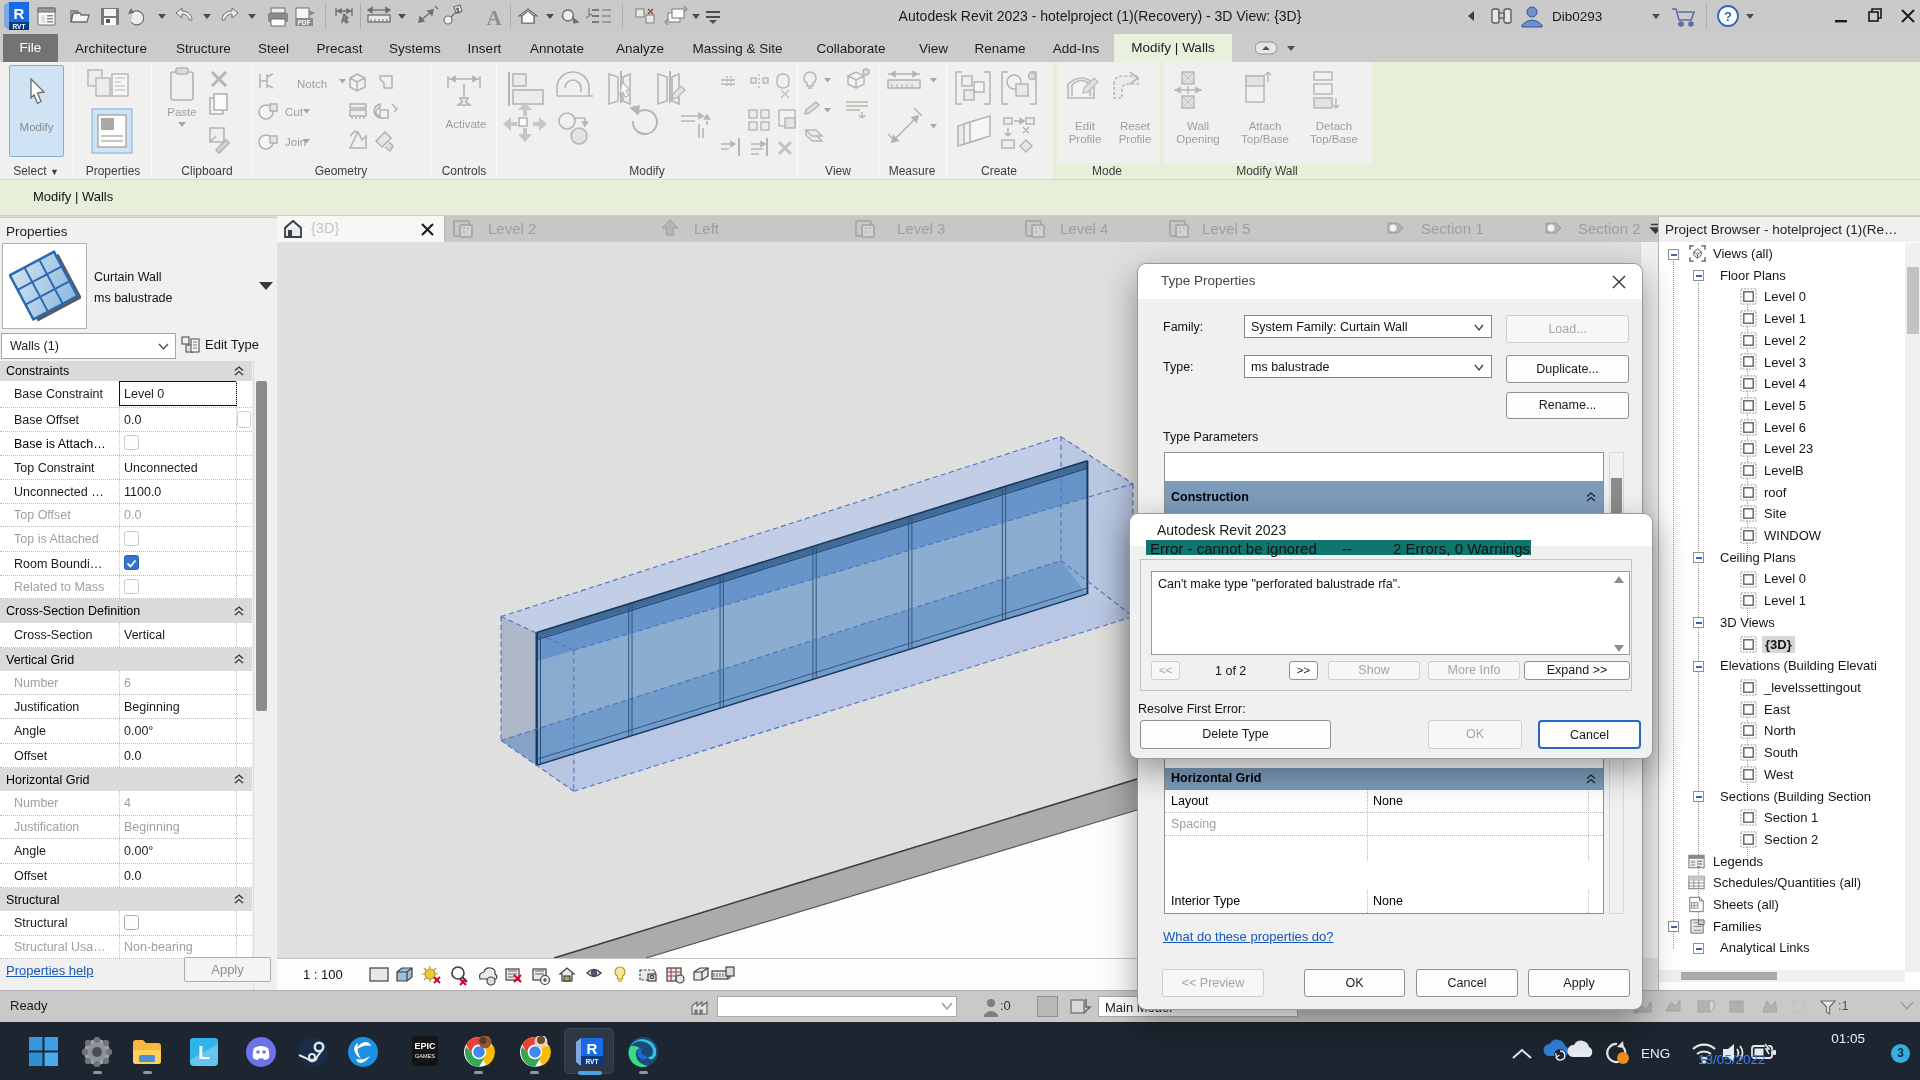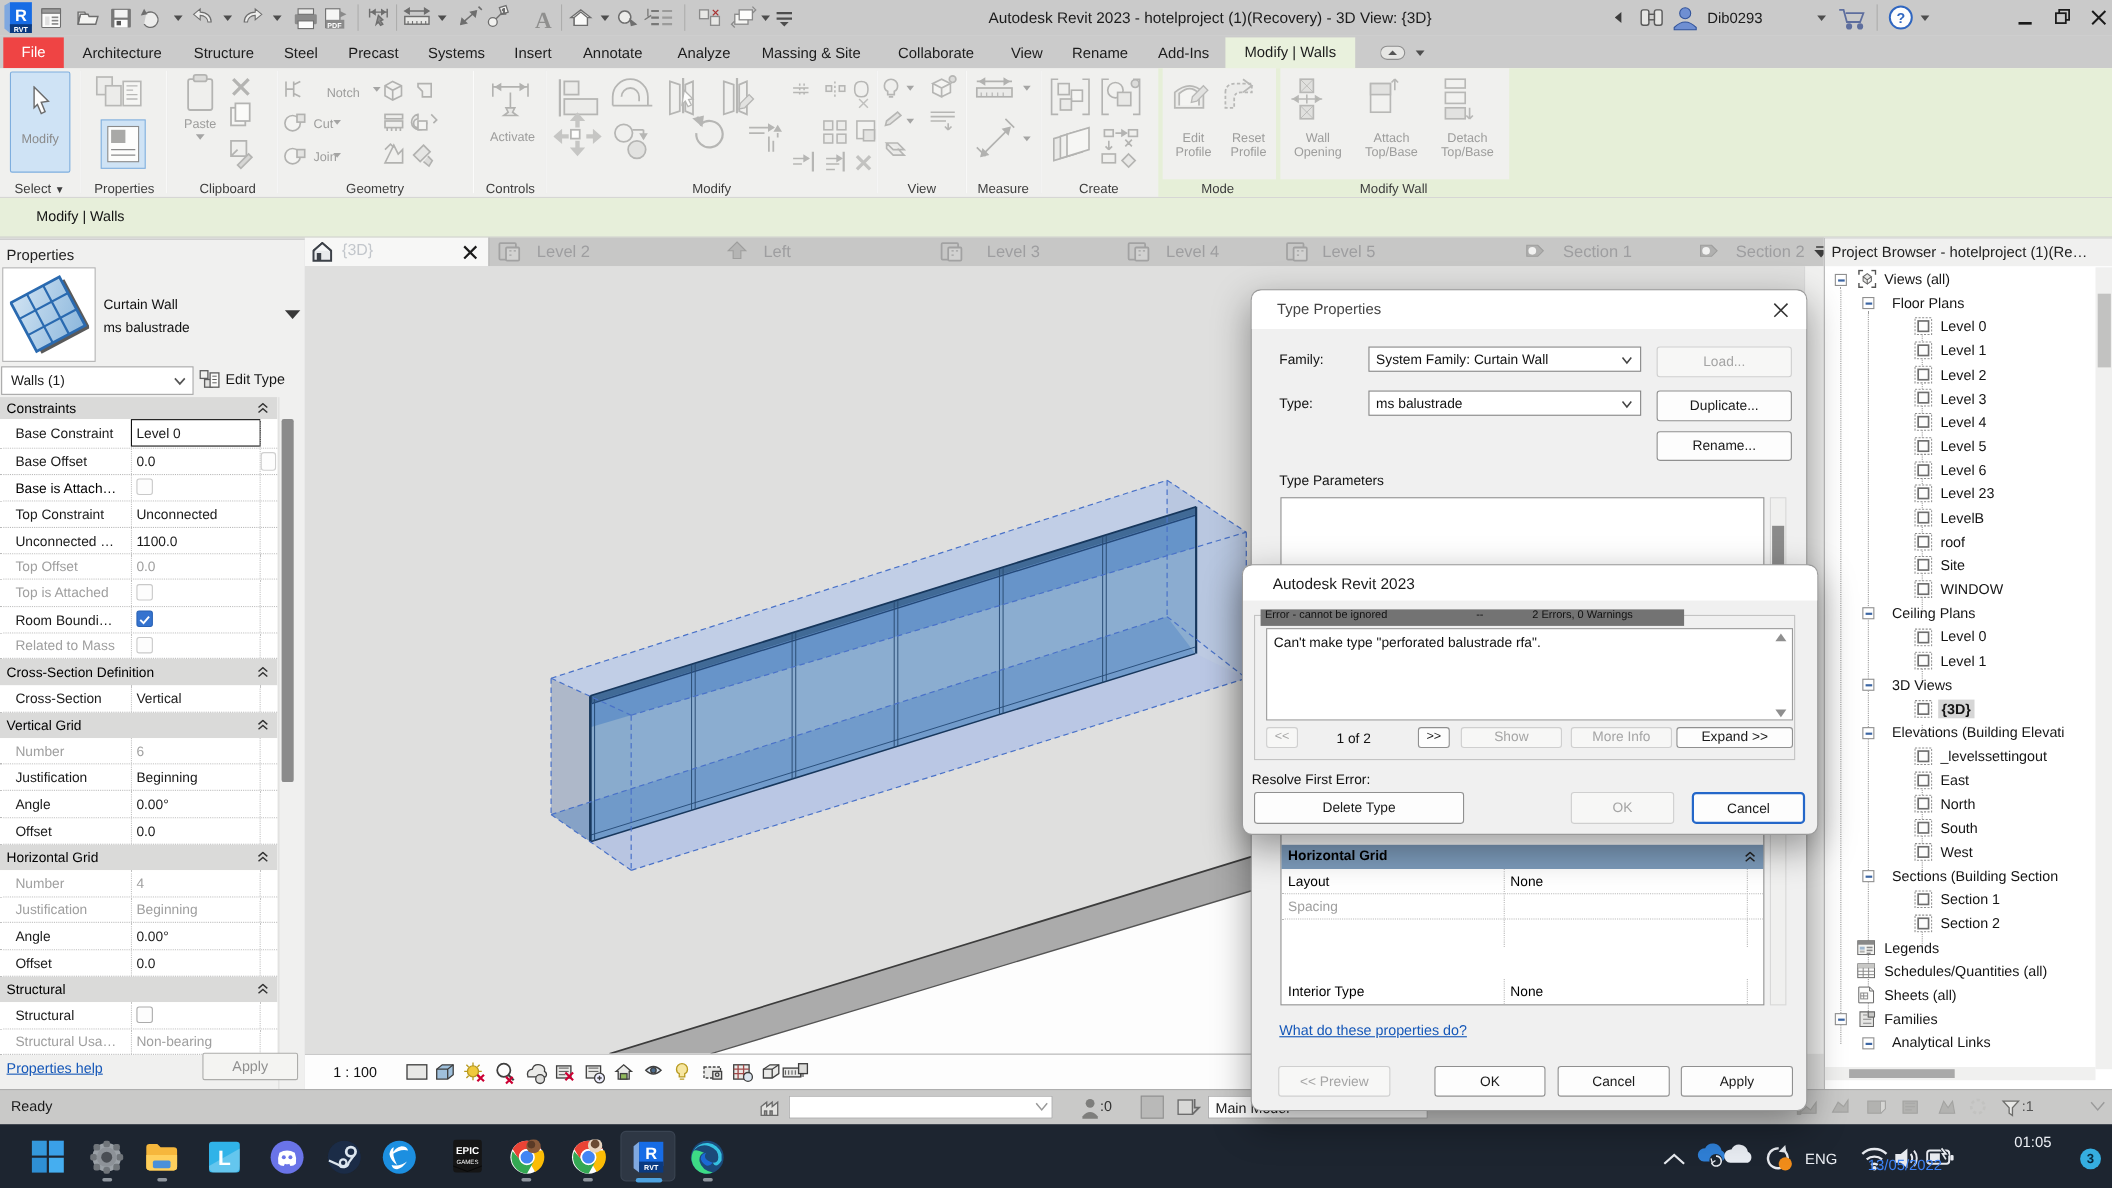--- a/index.html
+++ b/index.html
@@ -203,21 +203,21 @@
           <rect x="409" y="12" width="9" height="9"></rect>
           <path d="M412 12 l0 -3 9 0 0 9 -3 0"></path>
         </g>
     <g stroke="#1a1a1a" stroke-width="1.8">
           <path d="M442 10 l12 12 M454 10 l-12 12"></path>
         </g>
   </svg>
 </div>
 
 <div class="abs" id="menurow"></div>
-<div class="mtab" style="left:3px;width:55px;background:#ef4444;color:#fff;top:34px;height:28px;line-height:28px;">File</div>
+<div class="mtab" style="left:3px;width:55px;background:#737373;color:#fff;top:34px;height:28px;line-height:28px;">File</div>
 <div class="mtab" style="left:66px;width:90px;">Architecture</div>
 <div class="mtab" style="left:166px;width:75px;">Structure</div>
 <div class="mtab" style="left:251px;width:45px;">Steel</div>
 <div class="mtab" style="left:306px;width:67px;">Precast</div>
 <div class="mtab" style="left:383px;width:64px;">Systems</div>
 <div class="mtab" style="left:457px;width:55px;">Insert</div>
 <div class="mtab" style="left:522px;width:70px;">Annotate</div>
 <div class="mtab" style="left:602px;width:76px;">Analyze</div>
 <div class="mtab" style="left:688px;width:99px;">Massing &amp; Site</div>
 <div class="mtab" style="left:797px;width:108px;">Collaborate</div>
@@ -1226,20 +1226,26 @@
         <span style="position:absolute;left:6px;top:4px;">ms balustrade</span>
         <svg style="position:absolute;right:7px;top:8px" width="10" height="8" viewBox="0 0 10 8">
           <path d="M1 1 l4 5 4 -5" stroke="#444" stroke-width="1.4" fill="none"></path>
         </svg>
       </div>
   <div class="btn" style="left:368px;top:91px;width:123px;height:28px;line-height:26px;">Duplicate...</div>
   <div class="btn" style="left:368px;top:128px;width:123px;height:27px;line-height:25px;">Rename...</div>
   <div class="abs" style="left:25px;top:166px;font-size:12.5px;color:#111;">Type Parameters</div>
 
   <div class="abs" style="left:26px;top:188px;width:440px;height:462px;background:#fff;border:1px solid #8f8f8f;"></div>
+  <div class="bluehdr" style="left:27px;top:217px;width:438px;height:32px;">
+        <span style="position:absolute;left:6px;top:9px;">Construction</span>
+        <svg style="position:absolute;right:7px;top:11px" width="10" height="10" viewBox="0 0 10 10">
+          <path d="M1 4.5 L5 1 L9 4.5 M1 9 L5 5.5 L9 9" stroke="#222" stroke-width="1.3" fill="none"></path>
+        </svg>
+      </div>
 
   <div class="bluehdr" style="left:27px;top:504px;width:438px;height:22px;">
         <span style="position:absolute;left:6px;top:3px;">Horizontal Grid</span>
         <svg style="position:absolute;right:7px;top:6px" width="10" height="10" viewBox="0 0 10 10">
           <path d="M1 4.5 L5 1 L9 4.5 M1 9 L5 5.5 L9 9" stroke="#222" stroke-width="1.3" fill="none"></path>
         </svg>
       </div>
   <div class="abs" style="left:27px;top:526px;width:438px;height:23px;border-bottom:1px dotted #b9b9b9;font-size:12.5px;">
         <span style="position:absolute;left:6px;top:4px;">Layout</span>
         <span style="position:absolute;left:208px;top:4px;">None</span>
@@ -1262,21 +1268,21 @@
   <div class="btn dis" style="left:24px;top:705px;width:102px;height:28px;line-height:26px;">&lt;&lt; Preview</div>
   <div class="btn" style="left:166px;top:705px;width:101px;height:28px;line-height:26px;">OK</div>
   <div class="btn" style="left:278px;top:705px;width:102px;height:28px;line-height:26px;">Cancel</div>
   <div class="btn" style="left:390px;top:705px;width:102px;height:28px;line-height:26px;">Apply</div>
 </div>
 
 <div class="dlg" style="left:1129px;top:513px;width:524px;height:246px;">
   <div class="abs" style="left:0;top:0;width:522px;height:32px;background:#fff;border-radius:9px 9px 0 0;"></div>
   <div class="abs" style="left:27px;top:8px;font-size:14px;color:#1a1a1a;">Autodesk Revit 2023</div>
   <div class="abs" style="left:10px;top:45px;width:492px;height:132px;border:1px solid #c3c3c3;"></div>
-  <div class="abs" style="left:16px;top:40px;width:385px;height:15px;font-size:10px;color:#111;background:#737373;">
+  <div class="abs" style="left:16px;top:26px;width:385px;height:15px;font-size:15px;color:#111;background:#0f766e;">
         <span style="position:absolute;left:4px;">Error - cannot be ignored</span>
         <span style="position:absolute;left:196px;">--</span>
         <span style="position:absolute;left:247px;">2 Errors, 0 Warnings</span>
       </div>
   <div class="abs" style="left:21px;top:57px;width:479px;height:84px;background:#fff;border:1px solid #9a9a9a;"></div>
   <div class="abs" style="left:28px;top:63px;font-size:12.5px;color:#111;">Can't make type "perforated balustrade rfa".</div>
   <svg class="abs" style="left:482px;top:60px" width="14" height="80" viewBox="0 0 14 80">
         <path d="M7 2 L12 9 L2 9 Z" fill="#8f8f8f"></path>
         <path d="M7 78 L12 71 L2 71 Z" fill="#8f8f8f"></path>
       </svg>

